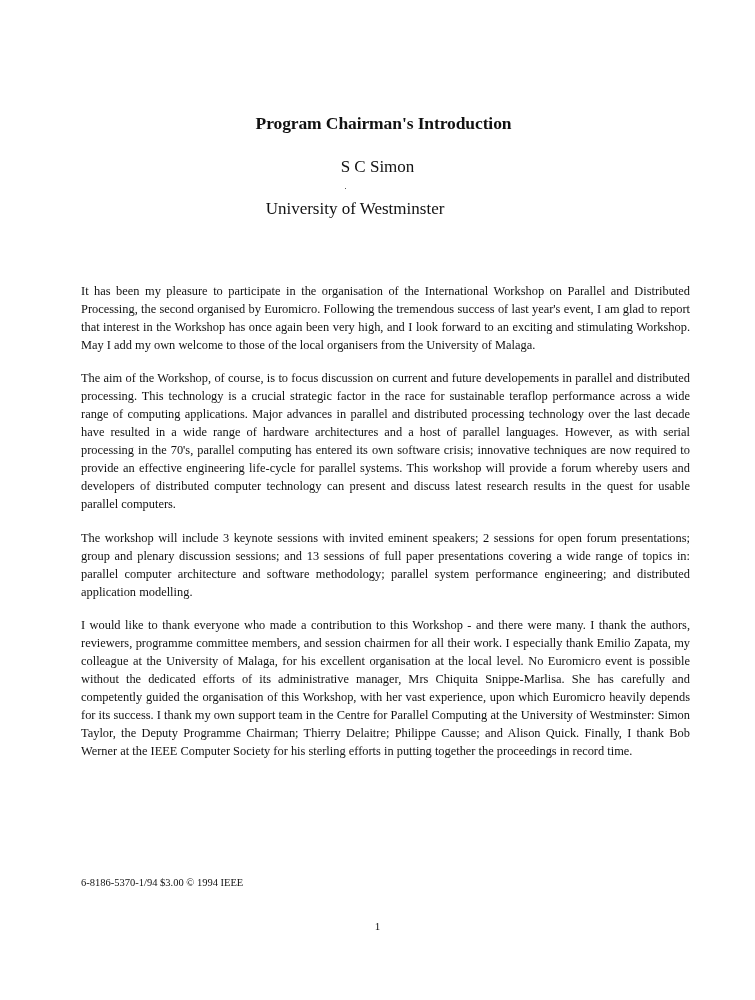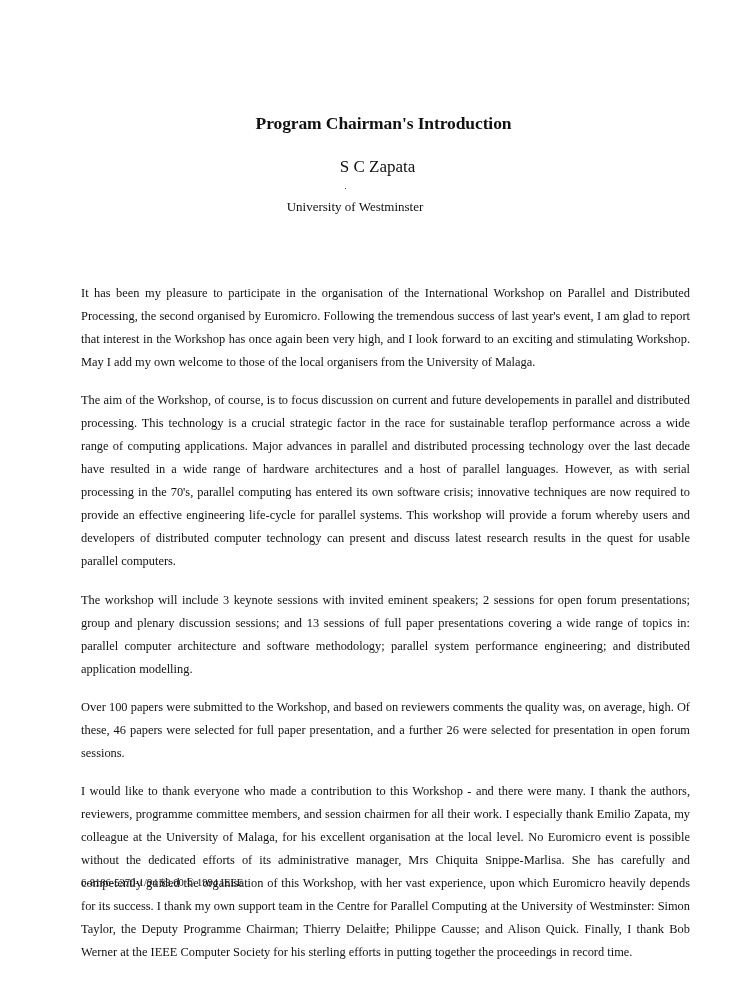--- a/index.html
+++ b/index.html
@@ -42,29 +42,29 @@
       top: 188px;
       left: 345px;
       width: 1px; height: 1px;
       background: #555;
     }
     .affil {
       position: absolute;
       top: 199px;
       left: 0; width: 710px;
       text-align: center;
-      font-size: 13px;
+      font-size: 17px;
     }
     .body {
       position: absolute;
       left: 81px;
       top: 282px;
       width: 609px;
       font-size: 12.4px;
-      line-height: 23px;
+      line-height: 18px;
     }
     .body p {
       margin: 0 0 15.3px 0;
       text-align: justify;
     }
     .body p.last-line-left {
       text-align: left;
     }
     .footer-note {
       position: absolute;
@@ -78,27 +78,26 @@
       top: 920px;
       text-align: center;
       font-size: 11px;
     }
   </style>
 </head>
 <body>
 
 <div class="page">
   <div class="title">Program Chairman's Introduction</div>
-  <div class="author">S C Zapata</div>
+  <div class="author">S C Simon</div>
   <div class="dot"></div>
   <div class="affil">University of Westminster</div>
 
   <div class="body">
     <p>It has been my pleasure to participate in the organisation of the International Workshop on Parallel and Distributed Processing, the second organised by Euromicro.  Following the tremendous success of last year's event, I am glad to report that interest in the Workshop has once again been very high, and I look forward to an exciting and stimulating Workshop. May I add my own welcome to those of the local organisers from the University of Malaga.</p>
     <p>The aim of the Workshop, of course, is to focus discussion on current and future developements in parallel and distributed processing.  This technology is a crucial strategic factor in the race for sustainable teraflop performance across a wide range of computing applications. Major advances in parallel and distributed processing technology over the last decade have resulted in a wide range of hardware architectures and a host of parallel languages. However, as with serial processing in the 70's, parallel computing has entered its own software crisis; innovative techniques are now required to provide an effective engineering life-cycle for parallel systems. This workshop will provide a forum whereby users and developers of distributed computer technology can present and discuss latest research results in the quest for usable parallel computers.</p>
     <p>The workshop will include 3 keynote sessions with invited eminent speakers; 2 sessions for open forum presentations; group and plenary discussion sessions; and 13 sessions of full paper presentations covering a wide range of topics in: parallel computer architecture and software methodology; parallel system performance engineering; and distributed application modelling.</p>
-    <p>Over 100 papers were submitted to the Workshop, and based on reviewers comments the quality was, on average, high.  Of these, 46 papers were selected for full paper presentation, and a further 26 were selected for presentation in open forum sessions.</p>
     <p>I would like to thank everyone who made a contribution to this Workshop - and there were many.  I thank the authors, reviewers, programme committee members, and session chairmen for all their work.  I especially thank Emilio Zapata, my colleague at the University of Malaga, for his excellent organisation at the local level.  No Euromicro event is possible without the dedicated efforts of its administrative manager, Mrs Chiquita Snippe-Marlisa.  She has carefully and competently guided the organisation of this Workshop, with her vast experience, upon which Euromicro heavily depends for its success.  I thank my own support team in the Centre for Parallel Computing at the University of Westminster: Simon Taylor, the Deputy Programme Chairman; Thierry Delaitre; Philippe Causse; and Alison Quick.  Finally, I thank Bob Werner at the IEEE Computer Society for his sterling efforts in putting together the proceedings in record time.</p>
   </div>
 
   <div class="footer-note">6-8186-5370-1/94 $3.00 © 1994 IEEE</div>
   <div class="page-number">1</div>
 </div>
 
 </body></html>

